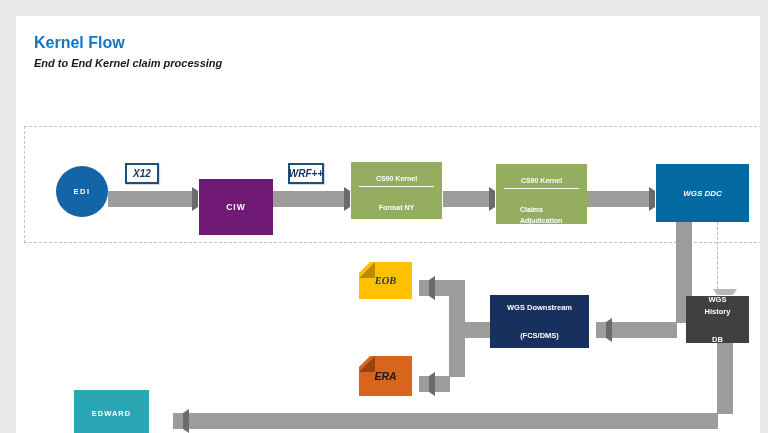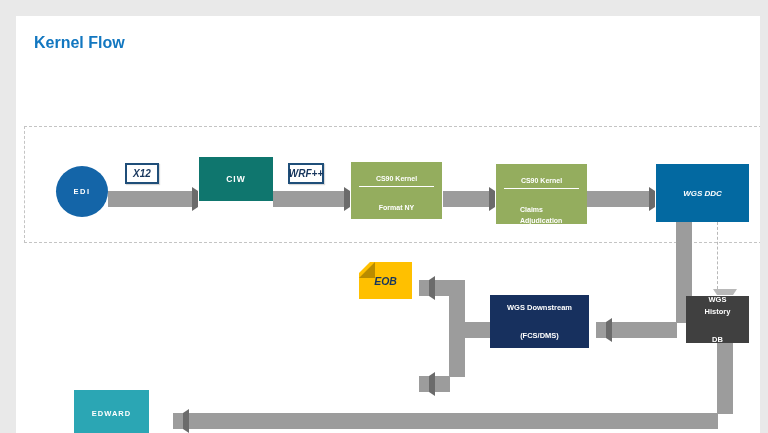--- a/index.html
+++ b/index.html
@@ -9,39 +9,39 @@
     background: #ffffff; overflow: hidden;
   }
   .title { position: absolute; left: 10px; top: 10px; font-size: 16px; font-weight: bold; color: #1277C0; }
   .subtitle { position: absolute; left: 10px; top: 33px; font-size: 11px; font-weight: bold; font-style: italic; color: #1a1a1a; }
 
   .dashed-group { position: absolute; left: 8px; top: 110px; width: 753px; height: 117px; border: 1px dashed #c4c4c4; }
 
   .node { position: absolute; display: flex; align-items: center; justify-content: center; text-align: center; color: #fff; font-weight: bold; }
 
   .edi { left: 40px; top: 150px; width: 52px; height: 51px; border-radius: 50%; background: #1465A8; font-size: 7.5px; letter-spacing: 1.5px; }
-  .ciw { left: 183px; top: 141px; width: 74px; height: 44px; background: #0f766e; font-size: 8.5px; letter-spacing: 1px; }
+  .ciw { left: 183px; top: 163px; width: 74px; height: 56px; background: #701a75; font-size: 8.5px; letter-spacing: 1px; }
 
   .edge-label { position: absolute; width: 34px; height: 21px; background: #fff; border: 2px solid #1F4E79; display: flex; align-items: center; justify-content: center; font-size: 10px; font-weight: bold; font-style: italic; color: #17365D; box-shadow: 1px 1px 1px rgba(0,0,0,0.15); }
   .x12 { left: 109px; top: 147px; }
   .wrf { left: 272px; top: 147px; width: 36px; }
 
   .cs90 { position: absolute; background: #94AD5E; color: #fff; font-weight: bold; font-size: 7px; display: flex; flex-direction: column; }
   .cs90 .hdr { height: 17px; border-bottom: 1.5px solid #fff; display: flex; align-items: center; justify-content: center; }
   .cs90 .bdy { flex: 1; display: flex; flex-direction: column; align-items: center; justify-content: center; line-height: 1.5; }
   .format-ny { left: 335px; top: 146px; width: 91px; height: 57px; }
   .claims { left: 480px; top: 148px; width: 91px; height: 60px; }
 
   .wgs-ddc { left: 640px; top: 148px; width: 93px; height: 58px; background: #0369a1; font-size: 8px; font-style: italic; }
   .wgs-history { left: 670px; top: 280px; width: 63px; height: 47px; background: #404040; font-size: 7.5px; line-height: 1.6; flex-direction: column; }
   .wgs-downstream { left: 474px; top: 279px; width: 99px; height: 53px; background: #17305E; font-size: 7.5px; line-height: 1.6; flex-direction: column; }
   .edward { left: 58px; top: 374px; width: 75px; height: 46px; background: #2BA6B4; font-size: 7.5px; letter-spacing: 1px; }
 
   .doc { position: absolute; width: 53px; display: flex; align-items: center; justify-content: center; font-weight: bold; font-style: italic; font-size: 10.5px; }
-  .eob { left: 343px; top: 246px; height: 37px; background: #FFC000; color: #17365D; clip-path: polygon(11px 0, 100% 0, 100% 100%, 0 100%, 0 11px); }
+  .eob { left: 343px; top: 246px; height: 37px; background: #FFC000; color: #17365D; clip-path: polygon(11px 0, 100% 0, 100% 100%, 0 100%, 0 11px); font-family: Liberation Serif, serif; }
   .era { left: 343px; top: 340px; height: 40px; background: #D9641E; color: #1a1a1a; clip-path: polygon(11px 0, 100% 0, 100% 100%, 0 100%, 0 11px); }
   .fold { position: absolute; width: 11px; height: 11px; top: 0; left: 0; clip-path: polygon(0 100%, 100% 0, 100% 100%); }
   .eob .fold { background: #B98C00; }
   .era .fold { background: #9A430E; }
 
   .line { position: absolute; background: #9c9c9c; }
   .hline { height: 1px; }
   .vline { width: 1px; }
   .dline { position: absolute; width: 0; border-left: 1px dashed #b8b8b8; }
 
@@ -51,20 +51,21 @@
   .ah-down  { border-left: 4px solid transparent; border-right: 4px solid transparent; border-top: 6px solid #b8b8b8; }
 
   .pagenum { position: absolute; font-size: 7px; color: #666; }
 </style>
 </head>
 <body>
 
 <div class="canvas">
 
   <div class="title">Kernel Flow</div>
+  <div class="subtitle">End to End Kernel claim processing</div>
 
   <div class="dashed-group"></div>
 
   <div class="line hline" style="left:92px; top:175px; width:84px;"></div>
   <div class="ah ah-right" style="left:176px; top:171px;"></div>
 
   <div class="line hline" style="left:257px; top:175px; width:71px;"></div>
   <div class="ah ah-right" style="left:328px; top:171px;"></div>
 
   <div class="line hline" style="left:427px; top:175px; width:46px;"></div>
@@ -124,19 +125,23 @@
   <div class="node wgs-downstream">
     <span>WGS Downstream</span>
     <span>(FCS/DMS)</span>
   </div>
 
   <div class="doc eob">
     <div class="fold"></div>
     <span>EOB</span>
   </div>
 
+  <div class="doc era">
+    <div class="fold"></div>
+    <span>ERA</span>
+  </div>
 
   <div class="node edward">EDWARD</div>
 
   <div class="pagenum" style="left:745px; top:400px;">1</div>
   <div class="pagenum" style="left:749px; top:414px;">1</div>
 
 </div>
 
 </body></html>

